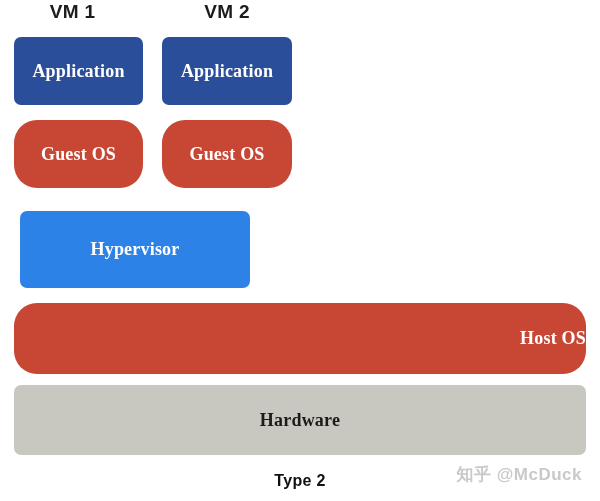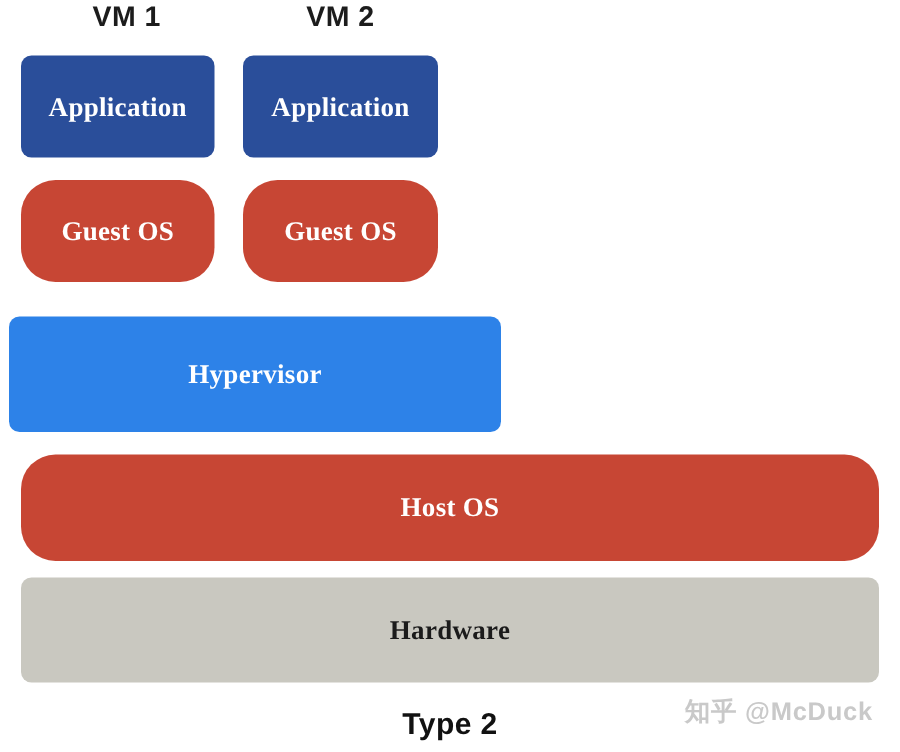--- a/index.html
+++ b/index.html
@@ -38,53 +38,53 @@
   }
   .dark-blue { background: var(--dark-blue, #2A4E9A); }
   .red       { background: var(--red, #C74634); border-radius: 23px; }
   .light-blue{ background: var(--light-blue, #2D82E8); }
   .gray      { background: var(--gray, #C9C8C0); color: var(--text-dark, #1b1b1b); }
 
   .app1       { left: 14px;  top: 37px;  width: 129px; height: 68px; }
   .app2       { left: 162px; top: 37px;  width: 130px; height: 68px; }
   .gos1       { left: 14px;  top: 120px; width: 129px; height: 68px; }
   .gos2       { left: 162px; top: 120px; width: 130px; height: 68px; }
-  .hypervisor { left: 6px;  top: 211px; width: 328px; height: 77px; }
+  .hypervisor { left: 20px;  top: 211px; width: 230px; height: 77px; }
   .apps       { left: 311px; top: 211px; width: 275px; height: 77px; }
-  .hostos     { left: 14px;  top: 303px; width: 572px; height: 71px; }
+  .hostos     { left: 14px;  top: 303px; width: 572px; height: 71px; justify-content: flex-end; }
   .hardware   { left: 14px;  top: 385px; width: 572px; height: 70px; }
 
   .caption {
     position: absolute;
     left: 0;
     top: 472px;
     width: 600px;
     text-align: center;
-    font-size: 20px;
+    font-size: 16px;
     font-weight: bold;
     color: #111111;
     letter-spacing: 0.3px;
   }
   .watermark {
     position: absolute;
     right: 18px;
     top: 463px;
     font-size: 17px;
     font-weight: bold;
     color: var(--watermark-gray, #c9c9c9);
     letter-spacing: 0.5px;
     text-align: center;
   }
 </style>
 </head>
 <body>
 
 <div class="canvas">
 
-  <div class="vm-label" style="left:20px; width:129px;">VM 1</div>
+  <div class="vm-label" style="left:8px; width:129px;">VM 1</div>
 
   <div class="vm-label" style="left:162px; width:130px;">VM 2</div>
 
   <div class="box dark-blue app1">
     <span>Application</span>
   </div>
 
   <div class="box dark-blue app2">
     <span>Application</span>
   </div>

